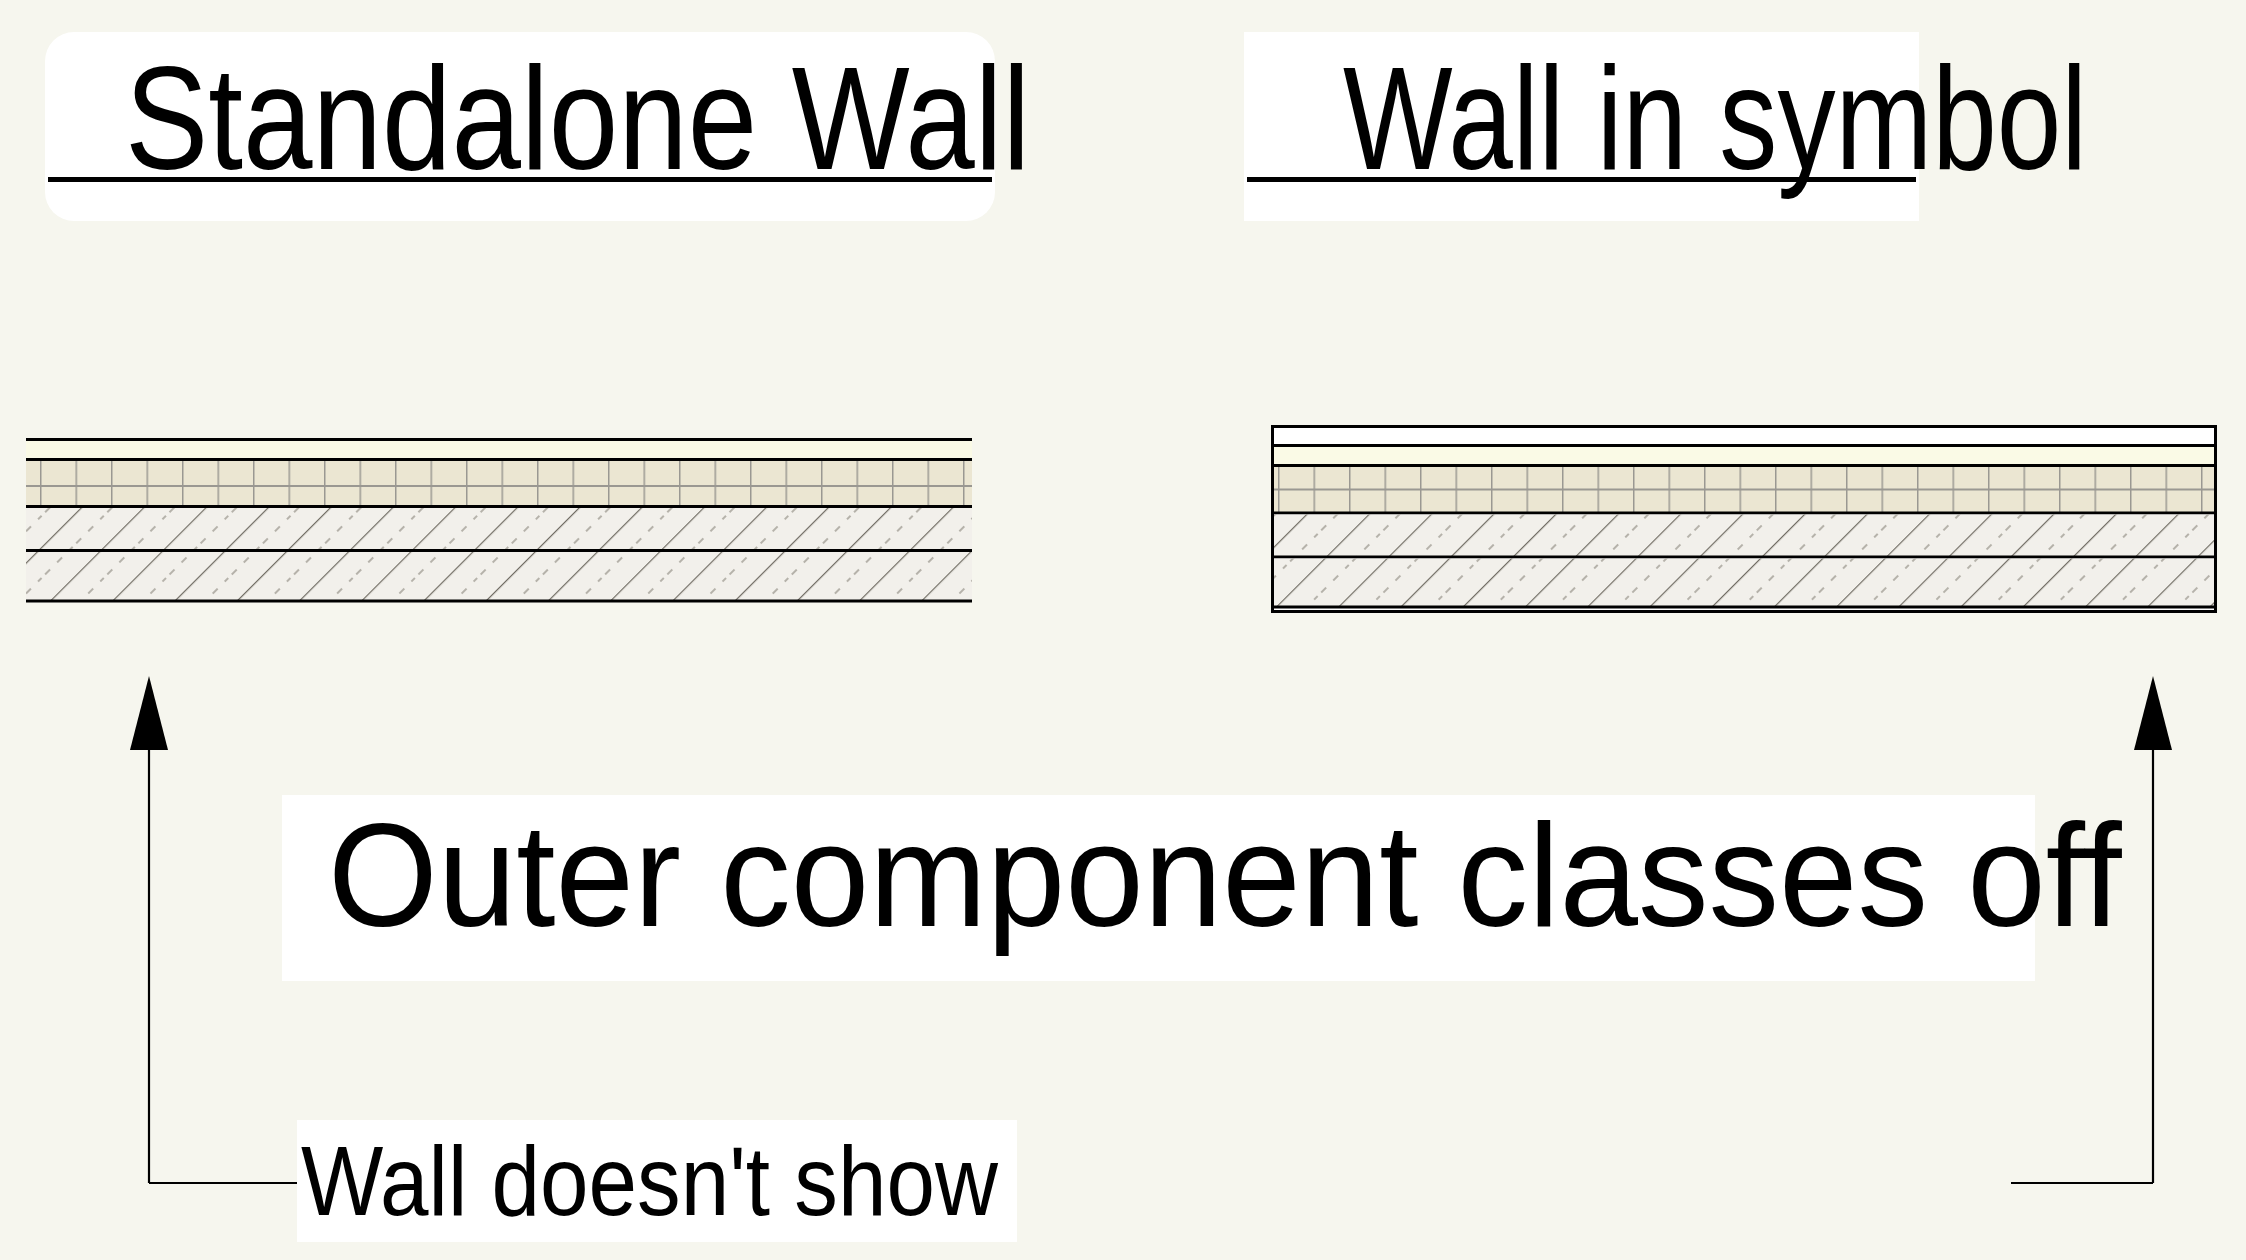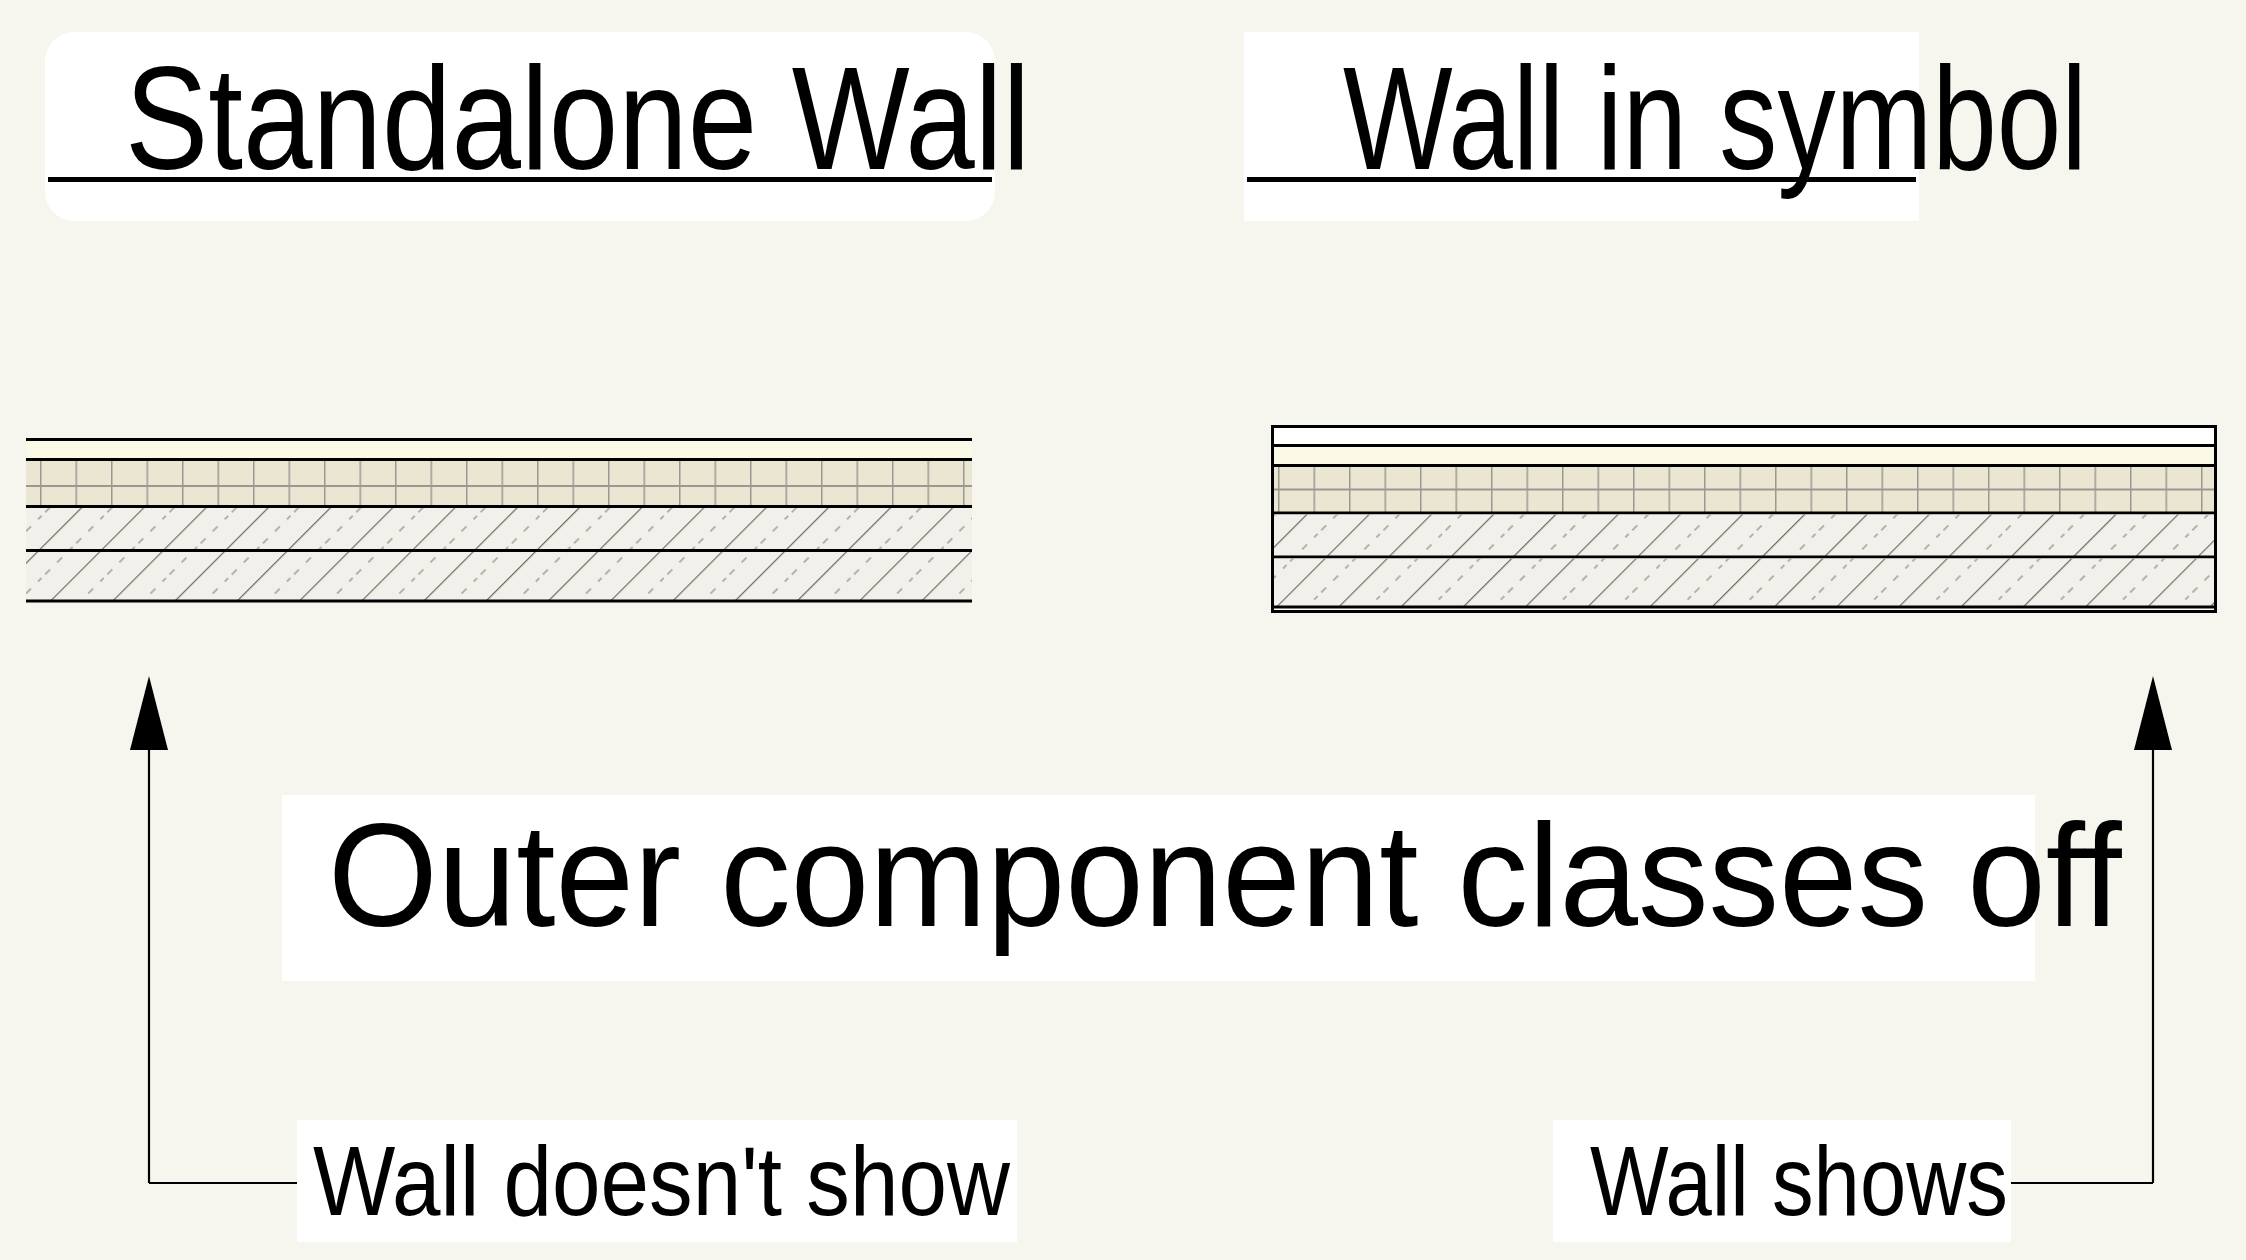--- a/index.html
+++ b/index.html
@@ -126,20 +126,17 @@
     <line x1="22" y1="511" x2="172" y2="511" style="stroke:var(--ink);stroke-width:2.2"></line>
   </svg>
 
   <svg class="arrow-svg" style="left:2005px;top:672px;" width="170" height="520" viewBox="0 0 170 520">
     <polygon points="148,4 129,78 167,78" style="fill:var(--ink)"></polygon>
     <line x1="148" y1="76" x2="148" y2="511" style="stroke:var(--ink);stroke-width:2.2"></line>
     <line x1="6" y1="511" x2="148" y2="511" style="stroke:var(--ink);stroke-width:2.2"></line>
   </svg>
 
   <div class="whitebox label-box" style="left:297px;width:720px;">
-    <span class="label-line" style="text-align:left;padding-left:16px;"><span class="squeeze" style="transform:scaleX(.89);transform-origin:left center;">Wall doesn't show</span></span>
+    <span class="label-line" style="text-align:left;padding-left:4px;"><span class="squeeze" style="transform:scaleX(.89);transform-origin:left center;">Wall doesn't show</span></span>
   </div>
 
-  <div class="whitebox label-box" style="left:1553px;width:458px;">
-    <span class="label-line" style="text-align:center;"><span class="squeeze" style="transform:scaleX(.85);transform-origin:center;">Wall shows</span></span>
-  </div>
 
 </div>
 
 </body></html>

